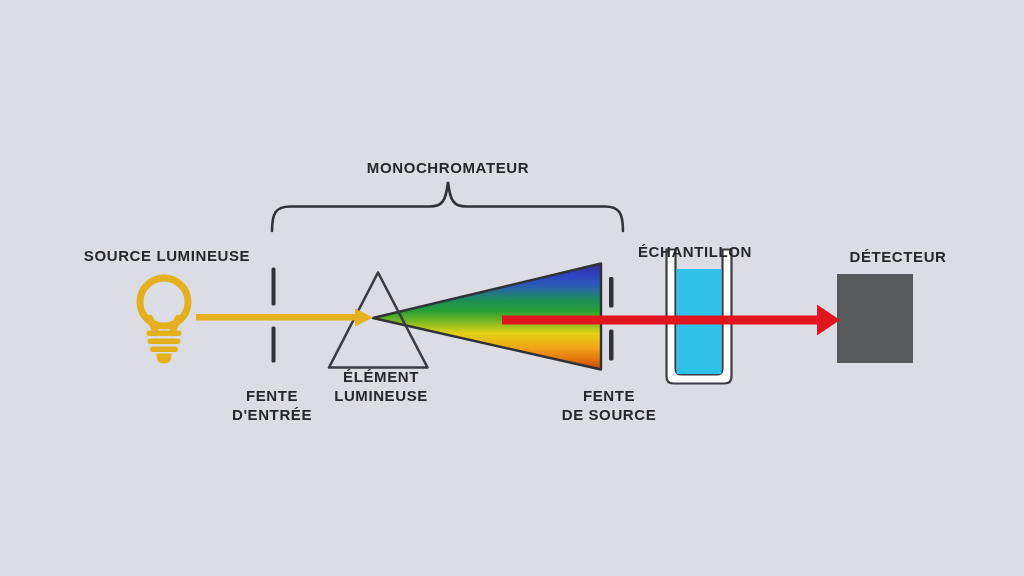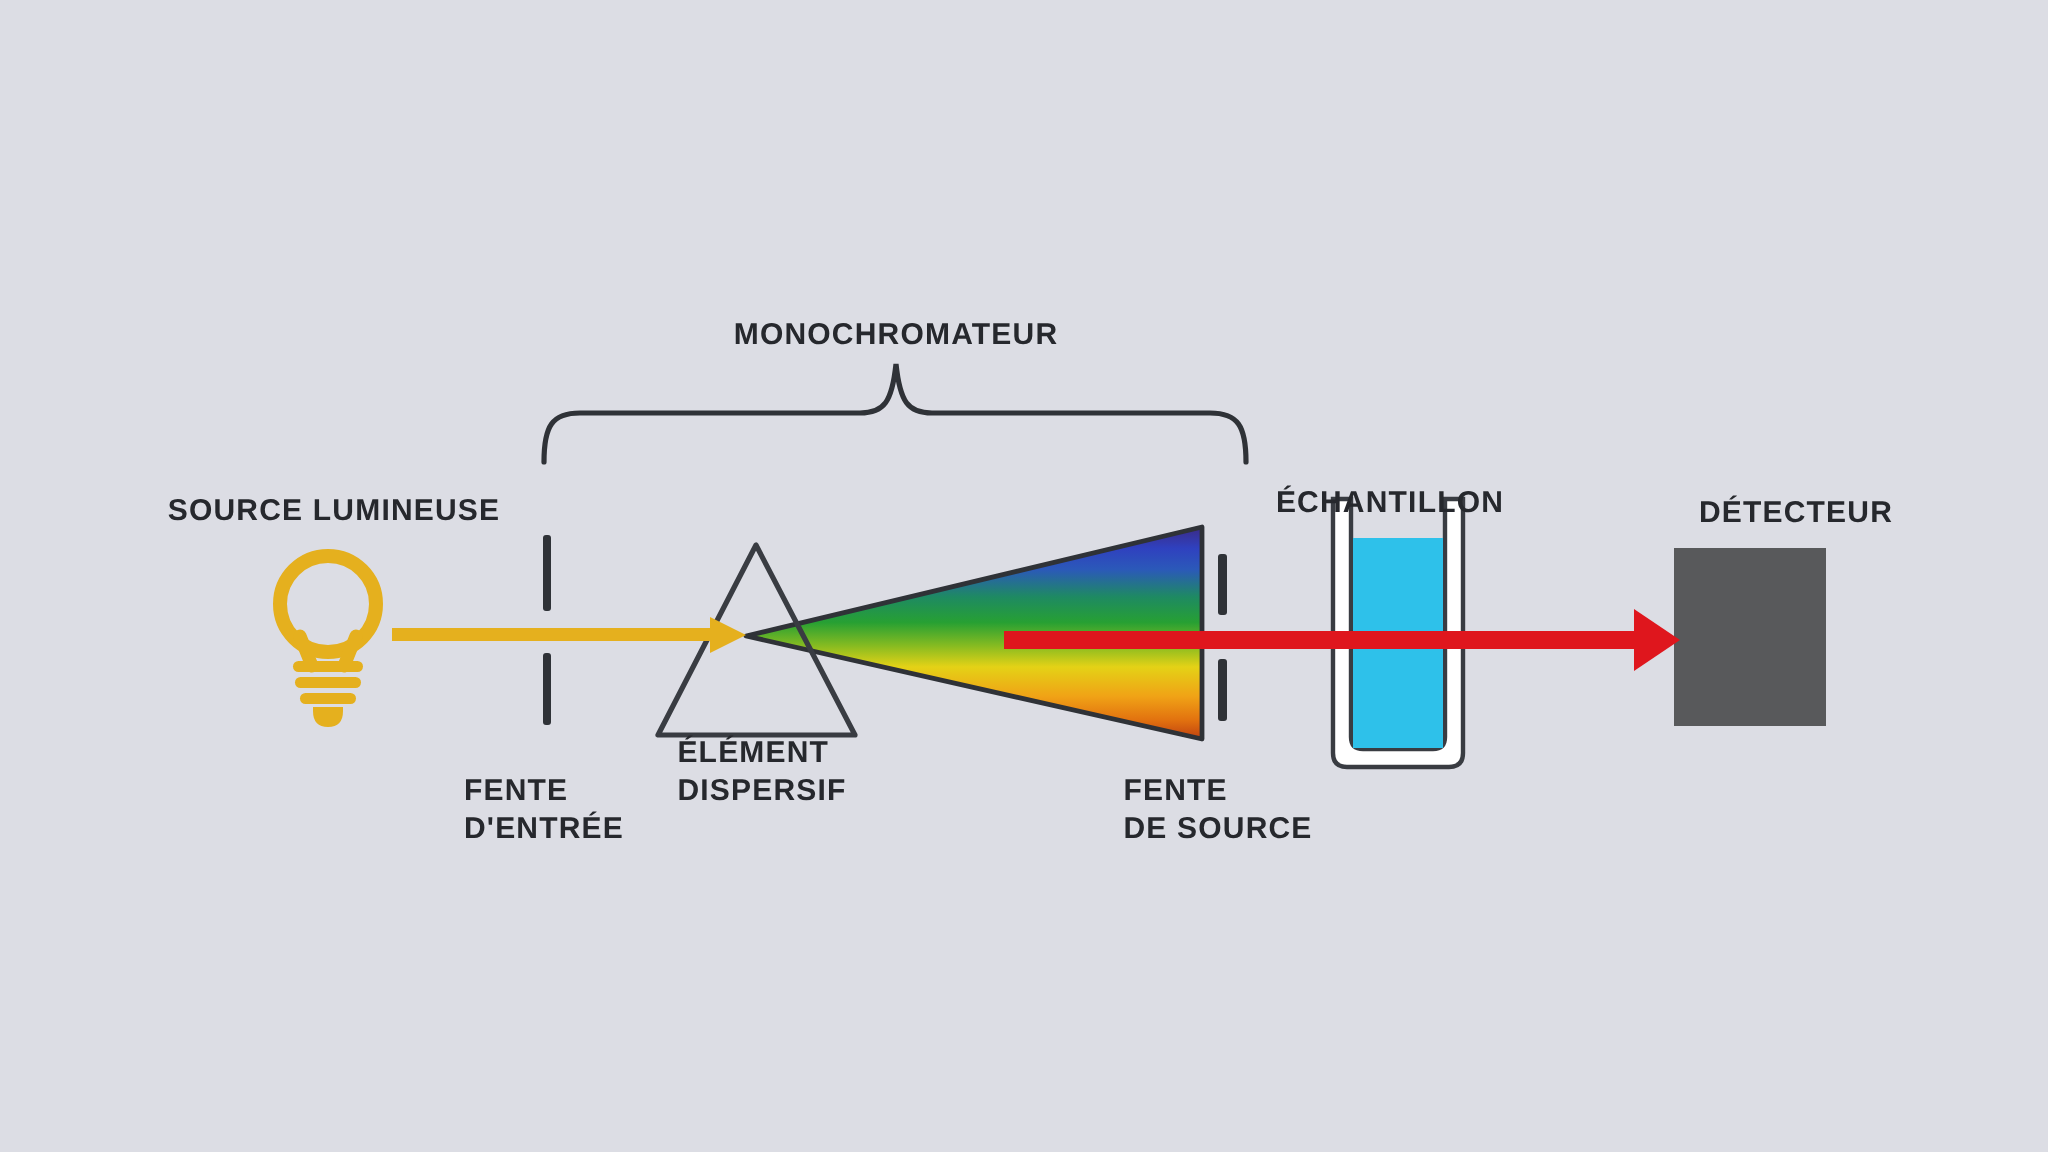--- a/index.html
+++ b/index.html
@@ -7,21 +7,21 @@
     width:1024px;height:576px;overflow:hidden;
     background:var(--background,#dcdde4);
     font-family:"Liberation Sans", sans-serif;
   }
   .stage{position:relative;width:1024px;height:576px;}
   .layer{position:absolute;left:0;top:0;}
   .lbl{
     position:absolute;transform:translateX(-50%);
     font-weight:700;font-size:15px;line-height:19px;
     letter-spacing:.6px;color:var(--text,#26282d);
-    white-space:nowrap;
+    text-align:center;white-space:nowrap;
   }
   .lbl span{display:block;}
   
   .gold-f{fill:var(--beam_gold,#e5b01e);}
   .gold-s{stroke:var(--beam_gold,#e5b01e);}
   .red-f{fill:var(--beam_red,#df161d);}
   .cyan-f{fill:var(--sample_cyan,#2ec1ea);}
   .det-f{fill:var(--detector_gray,#58595b);}
   .dark-f{fill:var(--slit_dark,#2f3237);}
   .dark-s{stroke:var(--slit_dark,#2f3237);}
@@ -110,21 +110,21 @@
 
   <div class="lbl" style="left:448px;top:158px">MONOCHROMATEUR</div>
 
   <div class="lbl" style="left:272px;top:386px">
     <span>FENTE</span>
     <span>D'ENTRÉE</span>
   </div>
 
   <div class="lbl" style="left:381px;top:367px">
     <span>ÉLÉMENT</span>
-    <span>DISPERSIF</span>
+    <span>LUMINEUSE</span>
   </div>
 
   <div class="lbl" style="left:609px;top:386px">
     <span>FENTE</span>
     <span>DE SOURCE</span>
   </div>
 
   <div class="lbl" style="left:695px;top:242px">ÉCHANTILLON</div>
 
   <div class="lbl" style="left:898px;top:247px">DÉTECTEUR</div>

